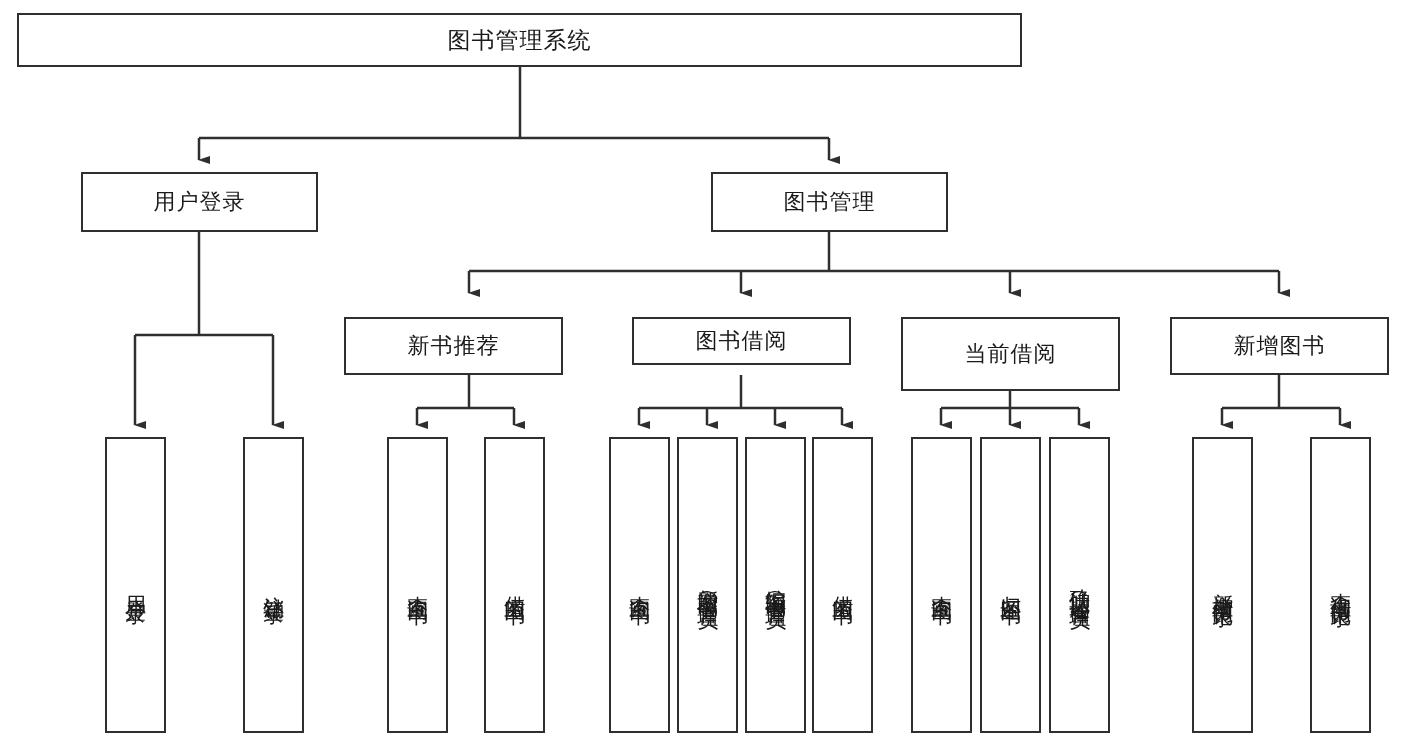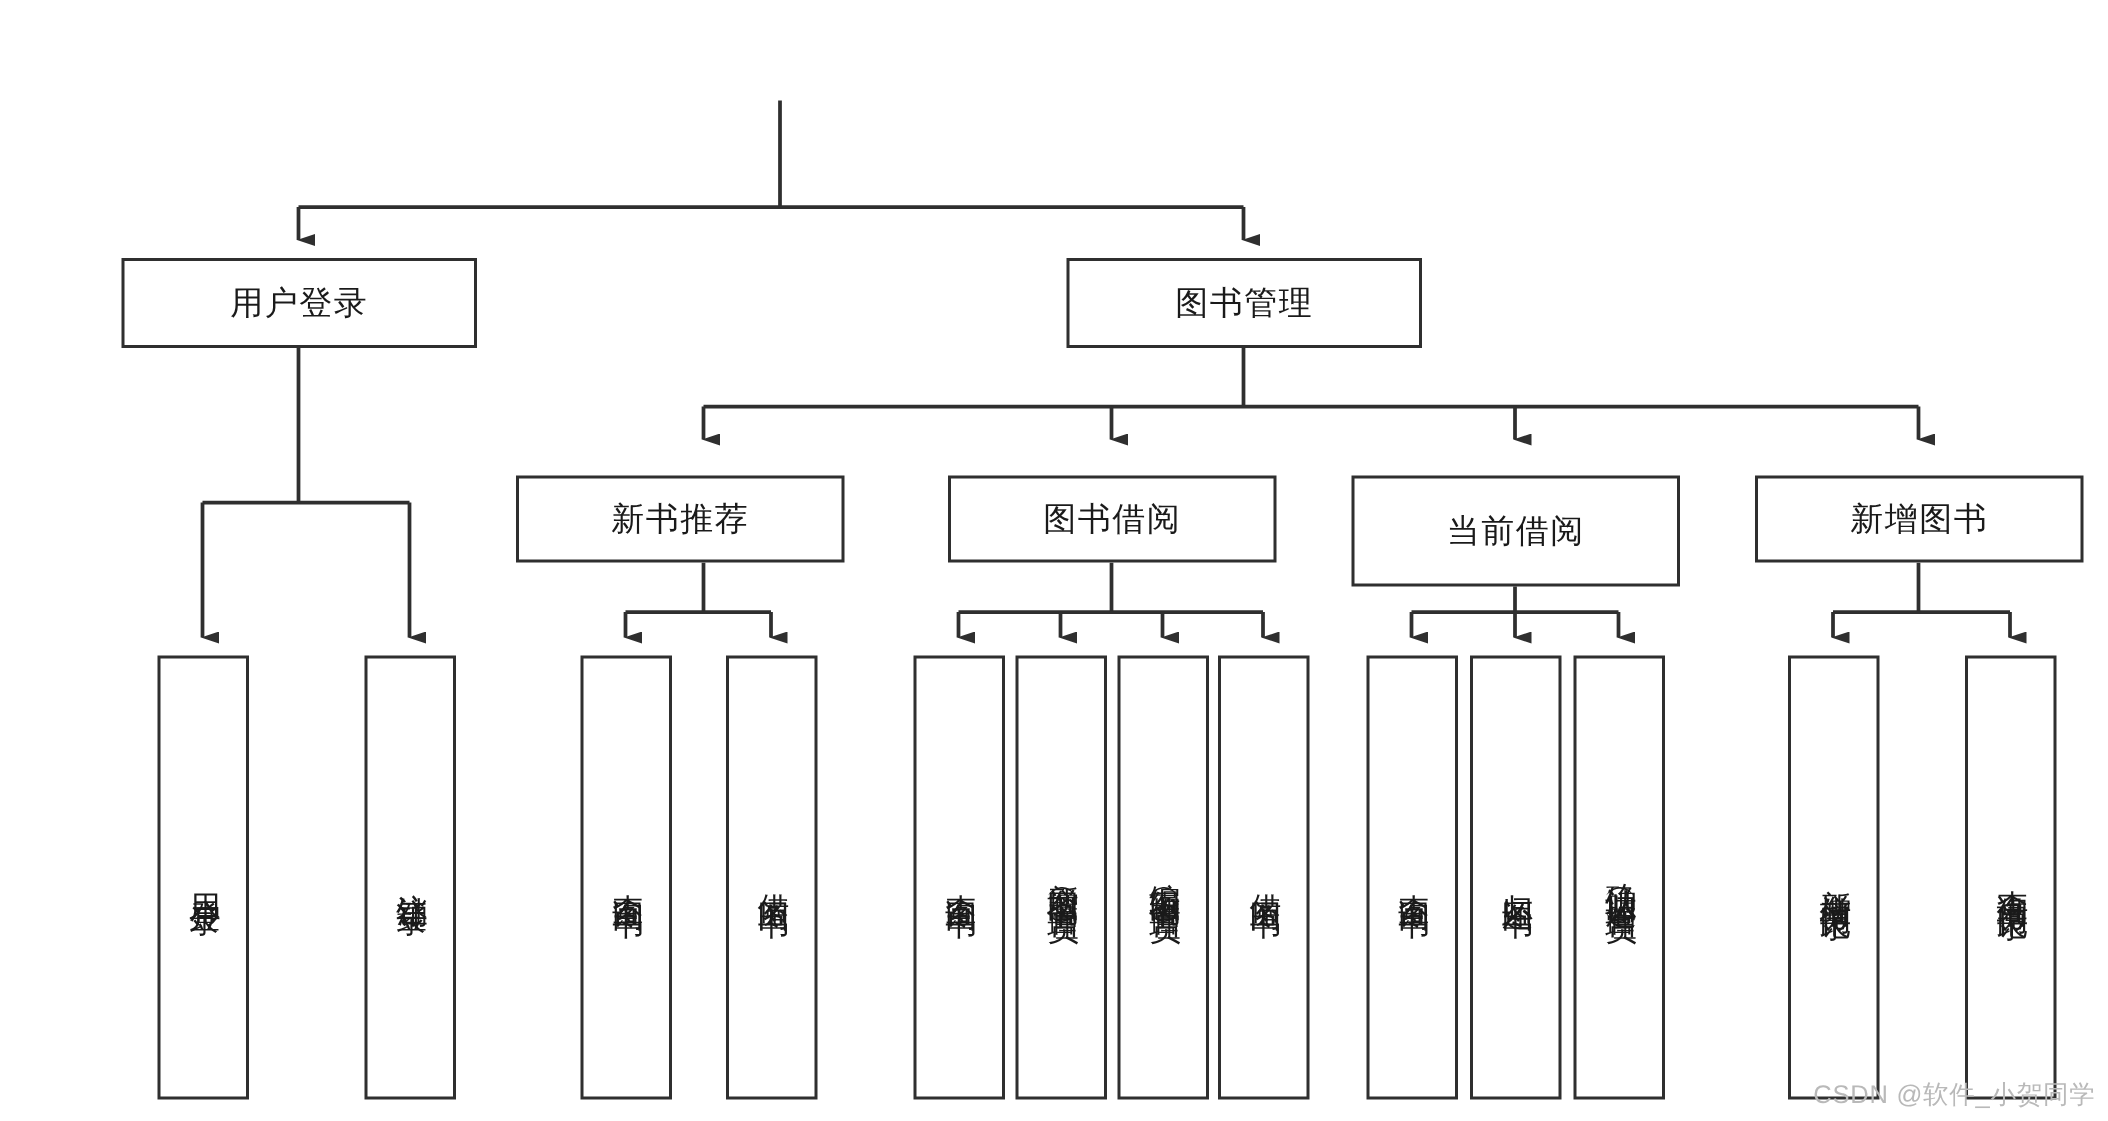--- a/index.html
+++ b/index.html
@@ -116,32 +116,35 @@
       <path d="M1010,408 L1010,425" marker-end="url(#arrow)"></path>
       <path d="M1079,408 L1079,425" marker-end="url(#arrow)"></path>
 
       <path d="M1279,375 L1279,408"></path>
       <path d="M1222,408 L1340,408"></path>
       <path d="M1222,408 L1222,425" marker-end="url(#arrow)"></path>
       <path d="M1340,408 L1340,425" marker-end="url(#arrow)"></path>
     </g>
   </svg>
 
+  <div class="node root" style="left:17px; top:13px; width:1005px; height:54px;">
+    <span class="node-label">图书管理系统</span>
+  </div>
 
   <div class="node" style="left:81px; top:172px; width:237px; height:60px;">
     <span class="node-label">用户登录</span>
   </div>
   <div class="node" style="left:711px; top:172px; width:237px; height:60px;">
     <span class="node-label">图书管理</span>
   </div>
 
   <div class="node" style="left:344px; top:317px; width:219px; height:58px;">
     <span class="node-label">新书推荐</span>
   </div>
-  <div class="node" style="left:632px; top:317px; width:219px; height:58px;">
+  <div class="node" style="left:632px; top:317px; width:219px; height:48px;">
     <span class="node-label">图书借阅</span>
   </div>
   <div class="node" style="left:901px; top:317px; width:219px; height:74px;">
     <span class="node-label">当前借阅</span>
   </div>
   <div class="node" style="left:1170px; top:317px; width:219px; height:58px;">
     <span class="node-label">新增图书</span>
   </div>
 
   <div class="node leaf" style="left:105px; top:437px; width:61px; height:296px;">
@@ -181,15 +184,14 @@
     <span class="node-label">确认归还（管理员）</span>
   </div>
 
   <div class="node leaf" style="left:1192px; top:437px; width:61px; height:296px;">
     <span class="node-label">新增借阅记录</span>
   </div>
   <div class="node leaf" style="left:1310px; top:437px; width:61px; height:296px;">
     <span class="node-label">查询借阅记录</span>
   </div>
 
-  <div class="watermark">CSDN @软件_小贺同学</div>
 
 </div>
 
 </body></html>

